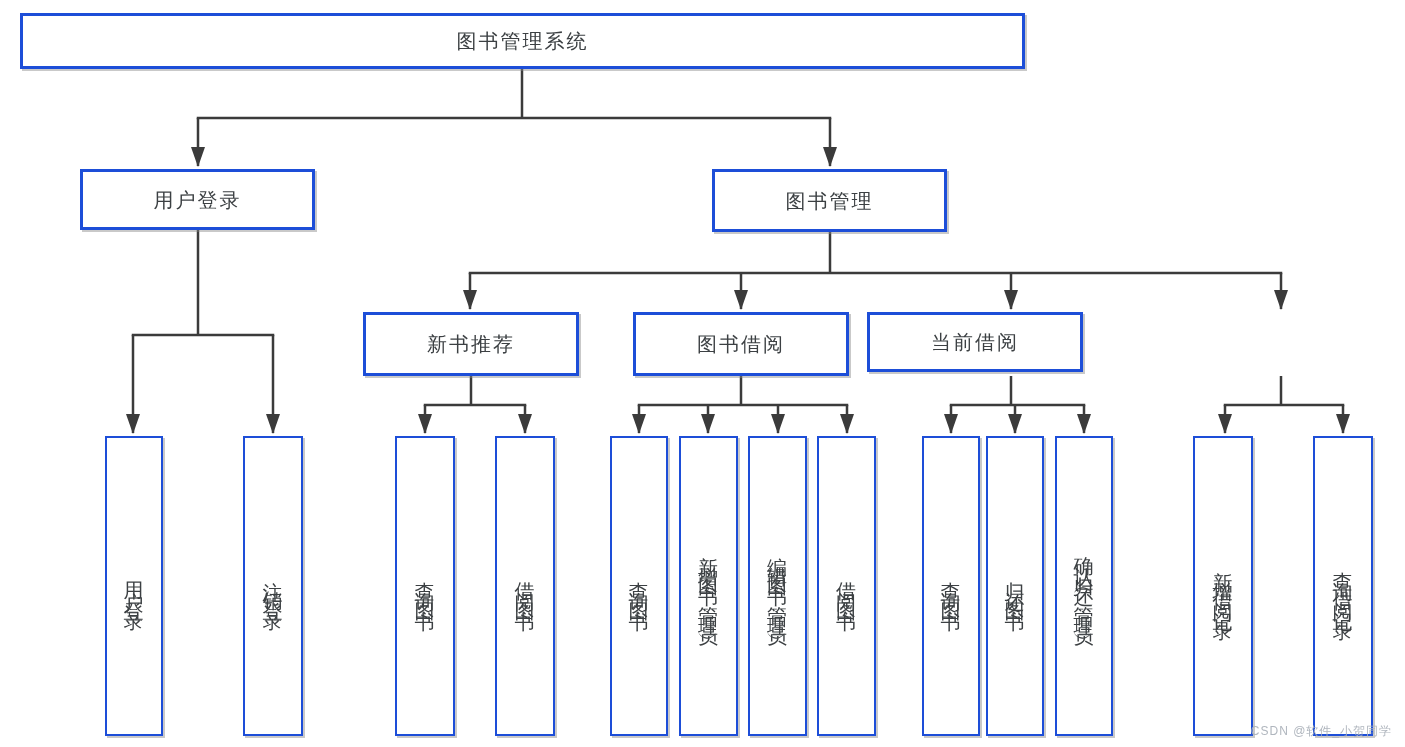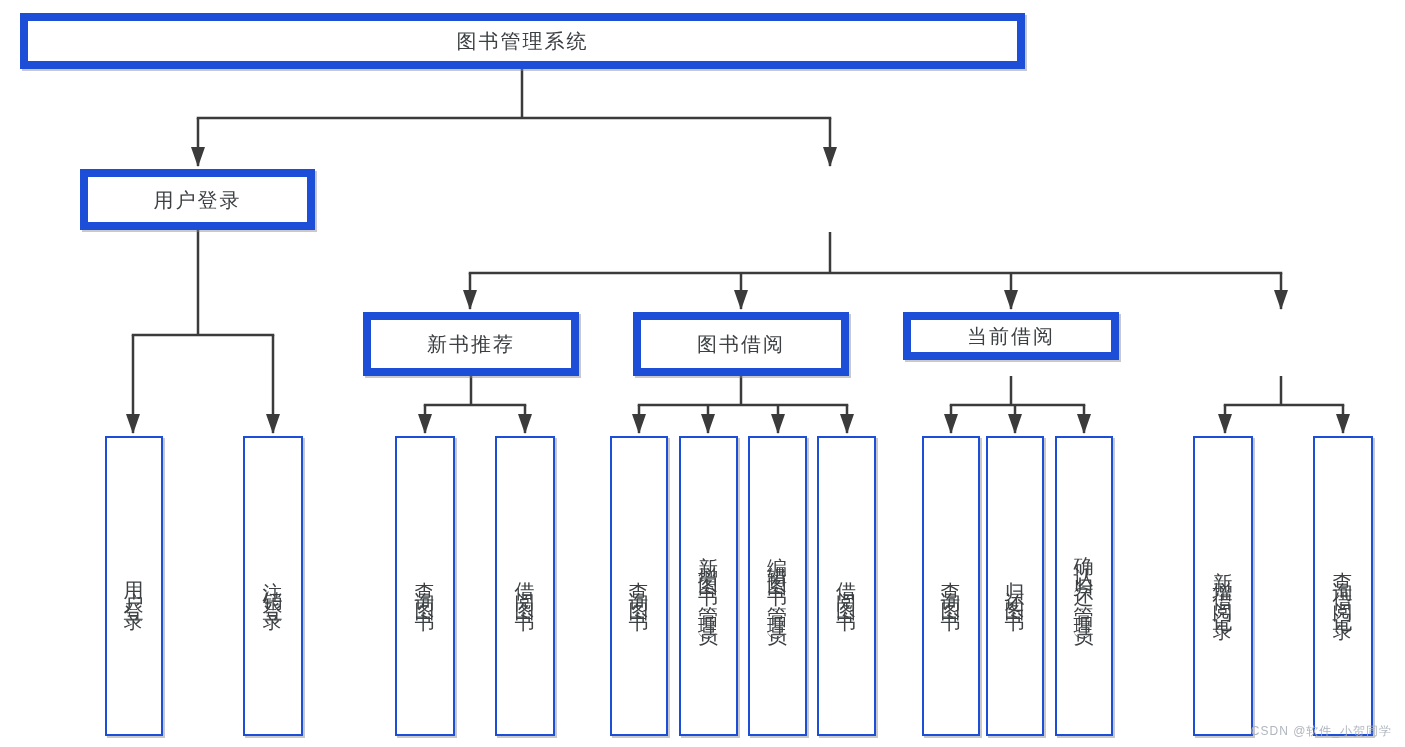--- a/index.html
+++ b/index.html
@@ -8,21 +8,21 @@
     width:1405px;height:747px;
     background:#ffffff;
     font-family:"Liberation Sans","DejaVu Sans",sans-serif;
     overflow:hidden;
   }
   .wires{position:absolute;left:0;top:0;width:1405px;height:747px;}
   .node{
     position:absolute;
     box-sizing:border-box;
     background:#ffffff;
-    border:8px solid #1d4ed8;
+    border:3px solid #1d4ed8;
     box-shadow:2px 2px 0 rgba(136,136,136,0.45);
     display:flex;align-items:center;justify-content:center;
     color:#3c4043;
     font-size:20px;
     line-height:1;
     letter-spacing:2px;
     z-index:2;
   }
   .node.v{
     border-width:2.5px;
@@ -98,28 +98,31 @@
     </g>
   </svg>
 
   <div class="node" style="left:20px;top:13px;width:1005px;height:56px">
     <span>图书管理系统</span>
   </div>
 
   <div class="node" style="left:80px;top:169px;width:235px;height:61px">
     <span>用户登录</span>
   </div>
+  <div class="node" style="left:712px;top:169px;width:235px;height:63px">
+    <span>图书管理</span>
+  </div>
 
   <div class="node" style="left:363px;top:312px;width:216px;height:64px">
     <span>新书推荐</span>
   </div>
   <div class="node" style="left:633px;top:312px;width:216px;height:64px">
     <span>图书借阅</span>
   </div>
-  <div class="node" style="left:903px;top:312px;width:216px;height:48px">
+  <div class="node" style="left:867px;top:312px;width:216px;height:60px">
     <span>当前借阅</span>
   </div>
 
   <div class="node v" style="left:105px;top:436px;width:58px;height:300px">
     <span>用户登录</span>
   </div>
   <div class="node v" style="left:243px;top:436px;width:60px;height:300px">
     <span>注销登录</span>
   </div>
 

